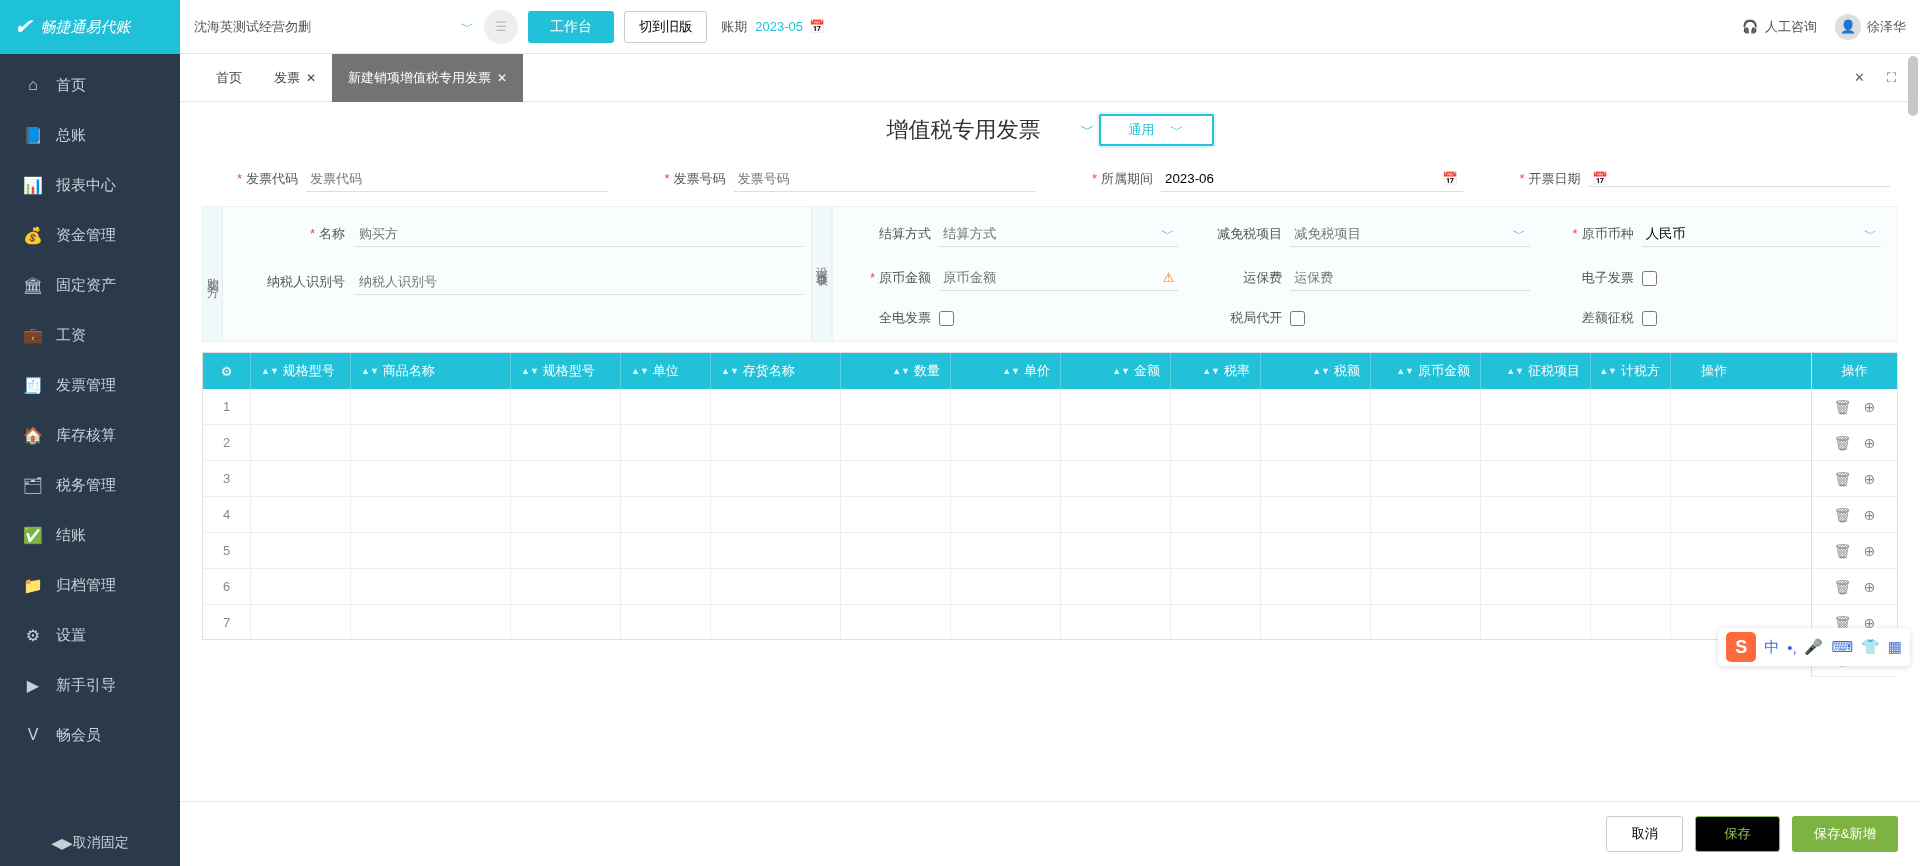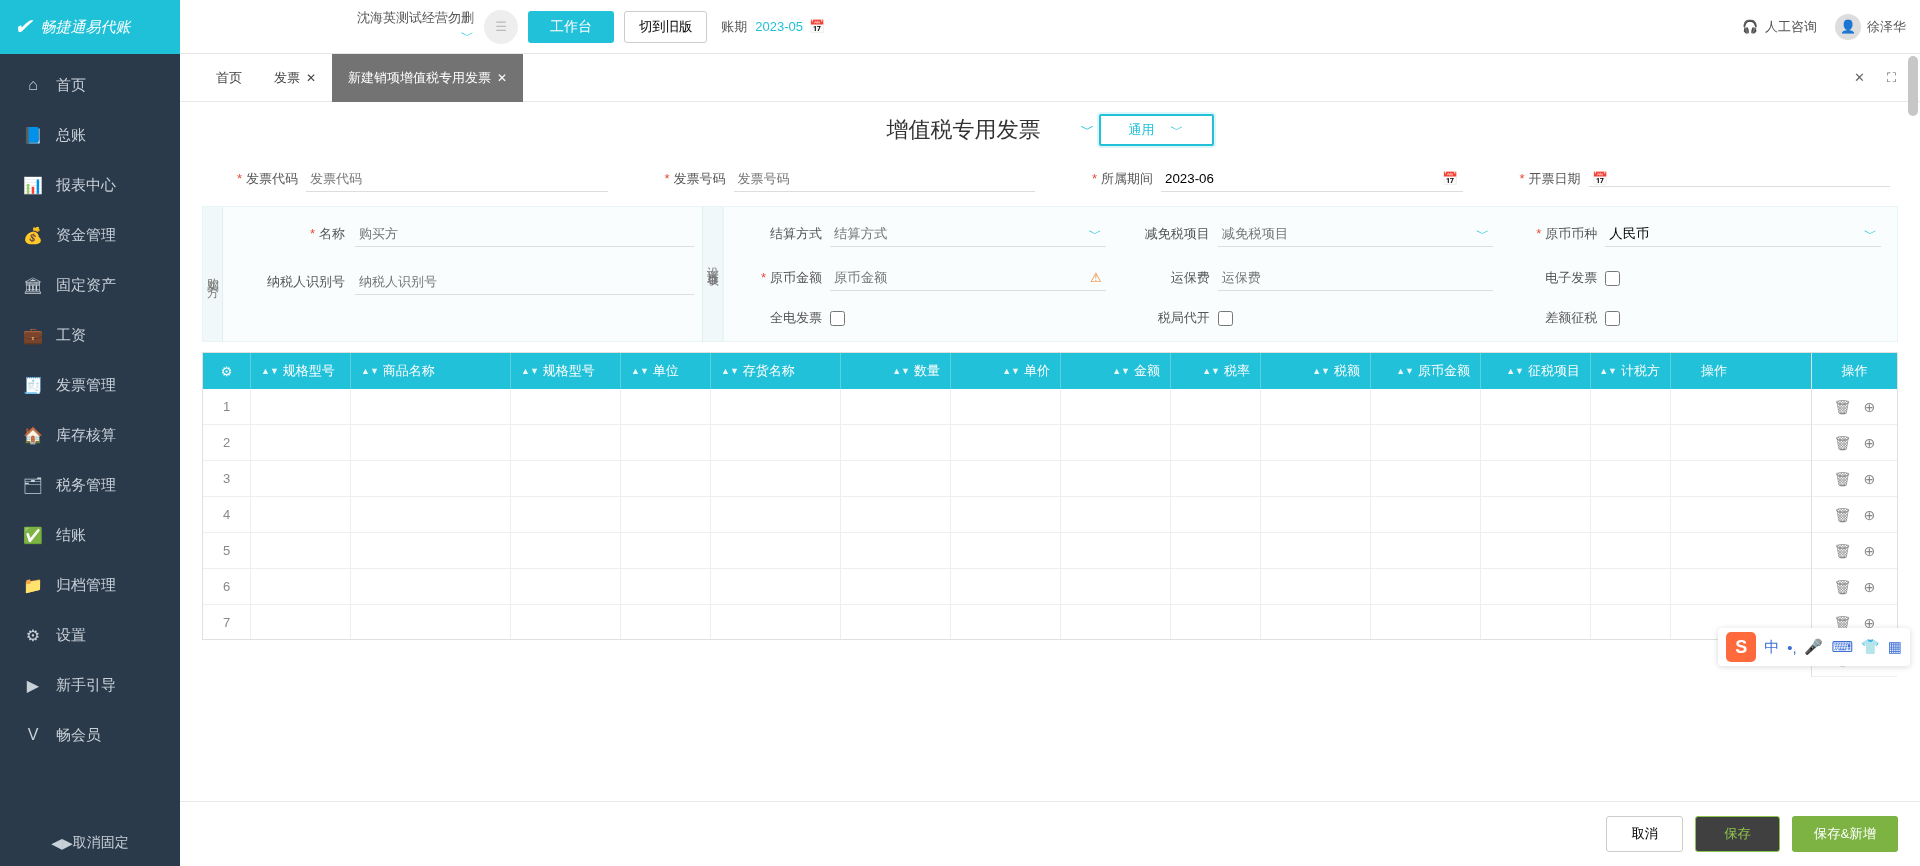--- a/index.html
+++ b/index.html
@@ -13,21 +13,21 @@
 .side-items { flex: 1; padding-top: 6px; }
 .side-item { display: flex; align-items: center; height: 50px; padding: 0 20px; cursor: pointer; font-size: 15px; }
 .side-item .icon { width: 26px; display: inline-flex; align-items: center; justify-content: center; margin-right: 10px; font-size: 16px; }
 .side-foot { height: 46px; display: flex; align-items: center; justify-content: center; font-size: 14px; color: #c8d0d8; cursor: pointer; }
 
 
 .main { flex: 1; display: flex; flex-direction: column; min-width: 0; }
 
 
 .topbar { height: 54px; background: #fff; display: flex; align-items: center; padding: 0 14px; border-bottom: 1px solid #e6e6e6; }
-.company-select { display: flex; align-items: flex-end; width: 280px; color: #555; cursor: pointer; flex-direction: column; }
+.company-select { display: flex; align-items: flex-start; width: 280px; color: #555; cursor: pointer; }
 .company-select .chev { margin-left: auto; color: #1fc1d8; }
 .history-icon { width: 34px; height: 34px; border-radius: 50%; background: #eee; display: flex; align-items: center; justify-content: center; margin: 0 10px; color: #bbb; cursor: pointer; }
 .btn-teal { background: #21c1d9; color: #fff; border: none; padding: 7px 22px; border-radius: 3px; cursor: pointer; font-size: 14px; }
 .btn-outline { background: #fff; border: 1px solid #ccc; padding: 6px 14px; border-radius: 3px; margin-left: 10px; cursor: pointer; }
 .period { margin-left: 14px; display: flex; align-items: center; }
 .period-label { margin-right: 8px; color: #555; }
 .period-value { color: #21c1d9; margin-right: 6px; }
 .cal-icon { color: #21c1d9; cursor: pointer; }
 .top-right { margin-left: auto; display: flex; align-items: center; gap: 18px; }
 .top-link { display: flex; align-items: center; gap: 6px; color: #555; cursor: pointer; }
@@ -55,21 +55,21 @@
 .form-field label { min-width: 88px; text-align: right; margin-right: 8px; color: #555; }
 .req::before { content: "*"; color: #e74c3c; margin-right: 4px; }
 .input { flex: 1; border: none; border-bottom: 1px solid #ddd; padding: 5px 4px; outline: none; font-size: 13px; background: transparent; }
 .input-wrap { flex: 1; display: flex; align-items: center; border-bottom: 1px solid #ddd; }
 .input-wrap input { flex: 1; border: none; outline: none; padding: 5px 4px; background: transparent; }
 .cal-small { color: #21c1d9; cursor: pointer; padding: 0 4px; }
 
 
 .panels { display: flex; gap: 0; margin-bottom: 10px; }
 .panel { border: 1px solid #e8f4f6; background: #fafdfe; padding: 14px 16px; position: relative; }
-.panel.left { width: 521px; display: flex; }
+.panel.left { width: 630px; display: flex; }
 .panel.right { flex: 1; }
 .panel-tab-v { width: 20px; background: #f0f8fa; color: #777; writing-mode: vertical-rl; text-orientation: upright; display: flex; align-items: center; justify-content: center; padding: 10px 0; font-size: 12px; margin-left: -16px; margin-top: -14px; margin-bottom: -14px; margin-right: 12px; border-right: 1px solid #e0eef2; letter-spacing: 4px; }
 .panel-tab-v.right-tab { margin-left: 8px; margin-right: -16px; border-left: 1px solid #e0eef2; border-right: none; cursor: pointer; }
 .gear-v { font-size: 13px; margin-top: 4px; }
 .panel-body { flex: 1; }
 .prow { display: flex; align-items: center; margin-bottom: 22px; }
 .prow label { min-width: 110px; text-align: right; margin-right: 10px; color: #555; }
 .pgrid { display: grid; grid-template-columns: repeat(3, 1fr); gap: 18px 22px; }
 .pfield { display: flex; align-items: center; }
 .pfield label { min-width: 82px; text-align: right; margin-right: 8px; color: #555; white-space: nowrap; }
@@ -94,21 +94,21 @@
 .td:last-child { border-right: none; }
 .row-idx { width: 48px; color: #888; }
 .ops-fixed { position: absolute; right: 0; top: 0; width: 86px; background: #fff; border-left: 1px solid #e0e0e0; }
 .ops-head { background: #21c1d9; color: #fff; height: 36px; display: flex; align-items: center; justify-content: center; }
 .ops-row { height: 36px; display: flex; align-items: center; justify-content: center; gap: 12px; border-bottom: 1px solid #eee; }
 .op-icon { color: #888; cursor: pointer; font-size: 14px; }
 
 
 .footer { height: 65px; border-top: 1px solid #e8e8e8; display: flex; align-items: center; justify-content: flex-end; gap: 12px; padding: 0 22px; background: #fff; }
 .btn-plain { background: #fff; border: 1px solid #ccc; padding: 8px 24px; border-radius: 3px; cursor: pointer; }
-.btn-save { background: #404040; border: 1px solid #8bc34a; color: #8bc34a; padding: 8px 28px; border-radius: 3px; cursor: pointer; }
+.btn-save { background: #000000; border: 1px solid #8bc34a; color: #8bc34a; padding: 8px 28px; border-radius: 3px; cursor: pointer; }
 .btn-primary { background: #7cb342; color: #fff; border: none; padding: 9px 22px; border-radius: 3px; cursor: pointer; }
 
 
 .ime { position: fixed; right: 10px; bottom: 200px; display: flex; align-items: center; gap: 8px; background: #fff; padding: 4px 8px; border-radius: 4px; box-shadow: 0 1px 6px rgba(0,0,0,.15); }
 .ime-logo { width: 30px; height: 30px; background: #ff6a3d; border-radius: 5px; color: #fff; display: flex; align-items: center; justify-content: center; font-weight: bold; font-size: 18px; }
 .ime-item { color: #3b6fd6; font-size: 15px; cursor: pointer; }
 
 
 .c-income { width: 100px; }
 .c-name { width: 160px; }

